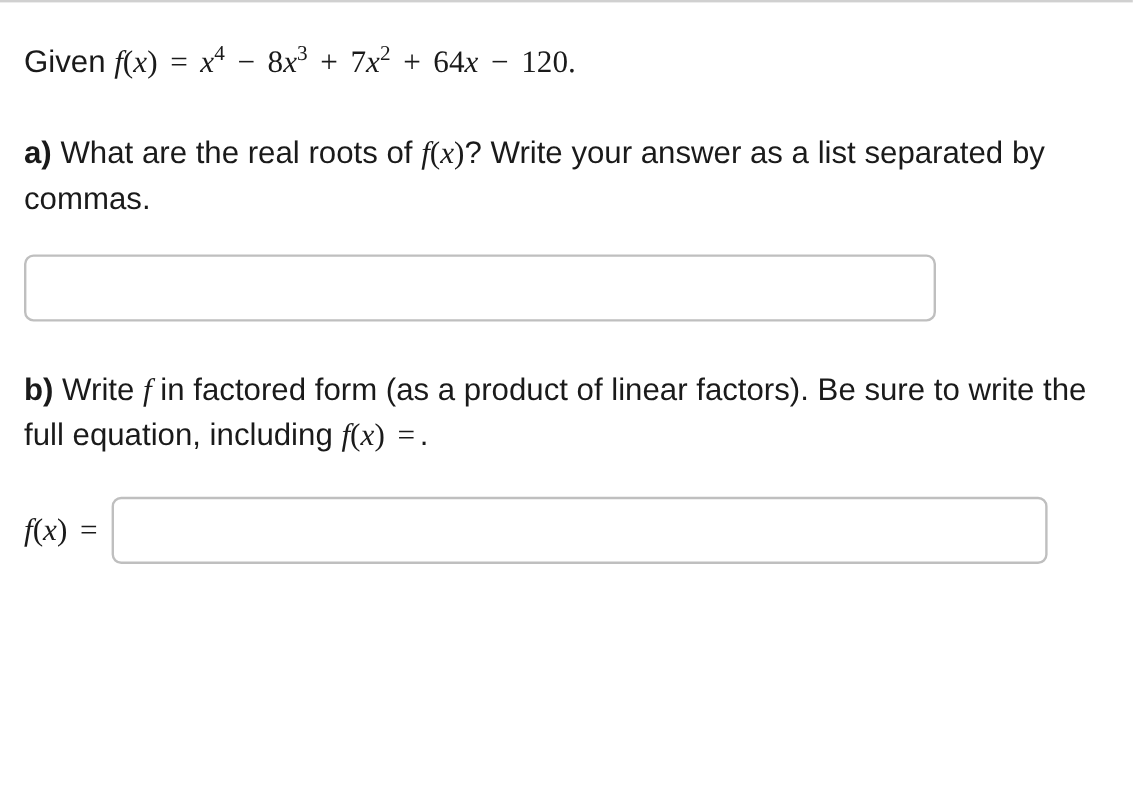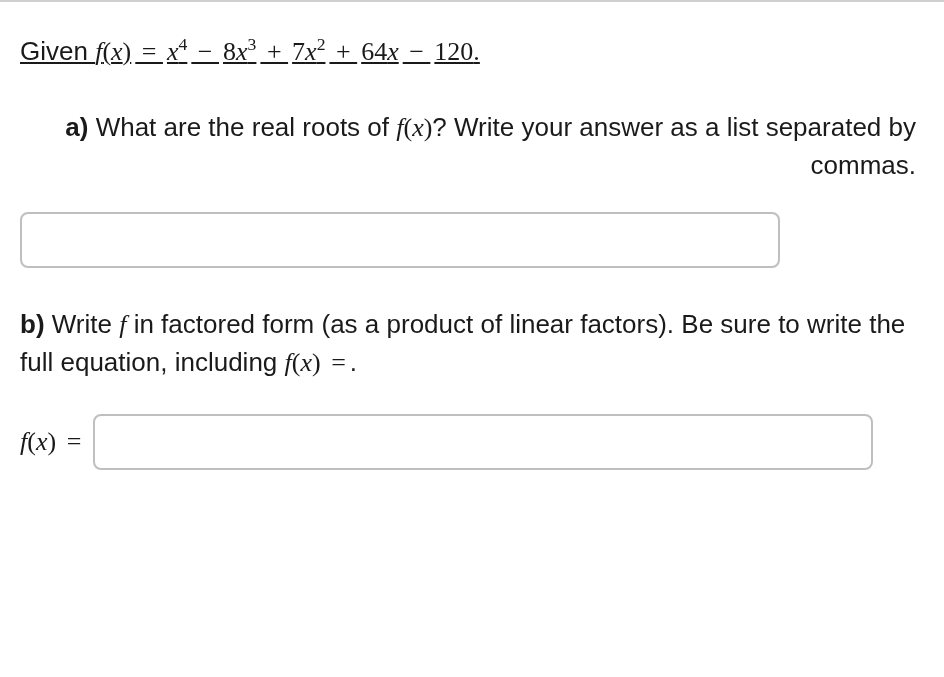--- a/index.html
+++ b/index.html
@@ -17,26 +17,24 @@
       padding: 30px 28px 30px 20px;
       border-top: 2px solid #d0d0d0;
     }
     .math-roman {
       font-family: 'Cambria Math', 'Times New Roman', serif;
       font-style: normal;
     }
     .given-line {
       margin-bottom: 38px;
       line-height: 1.5;
-      text-decoration: underline;
     }
     .question-block {
       margin-bottom: 28px;
       line-height: 1.45;
-      text-align: right;
     }
     .question-block-b {
       margin-top: 38px;
       margin-bottom: 28px;
       line-height: 1.45;
     }
     .bold {
       font-weight: bold;
     }
     .text-input {

